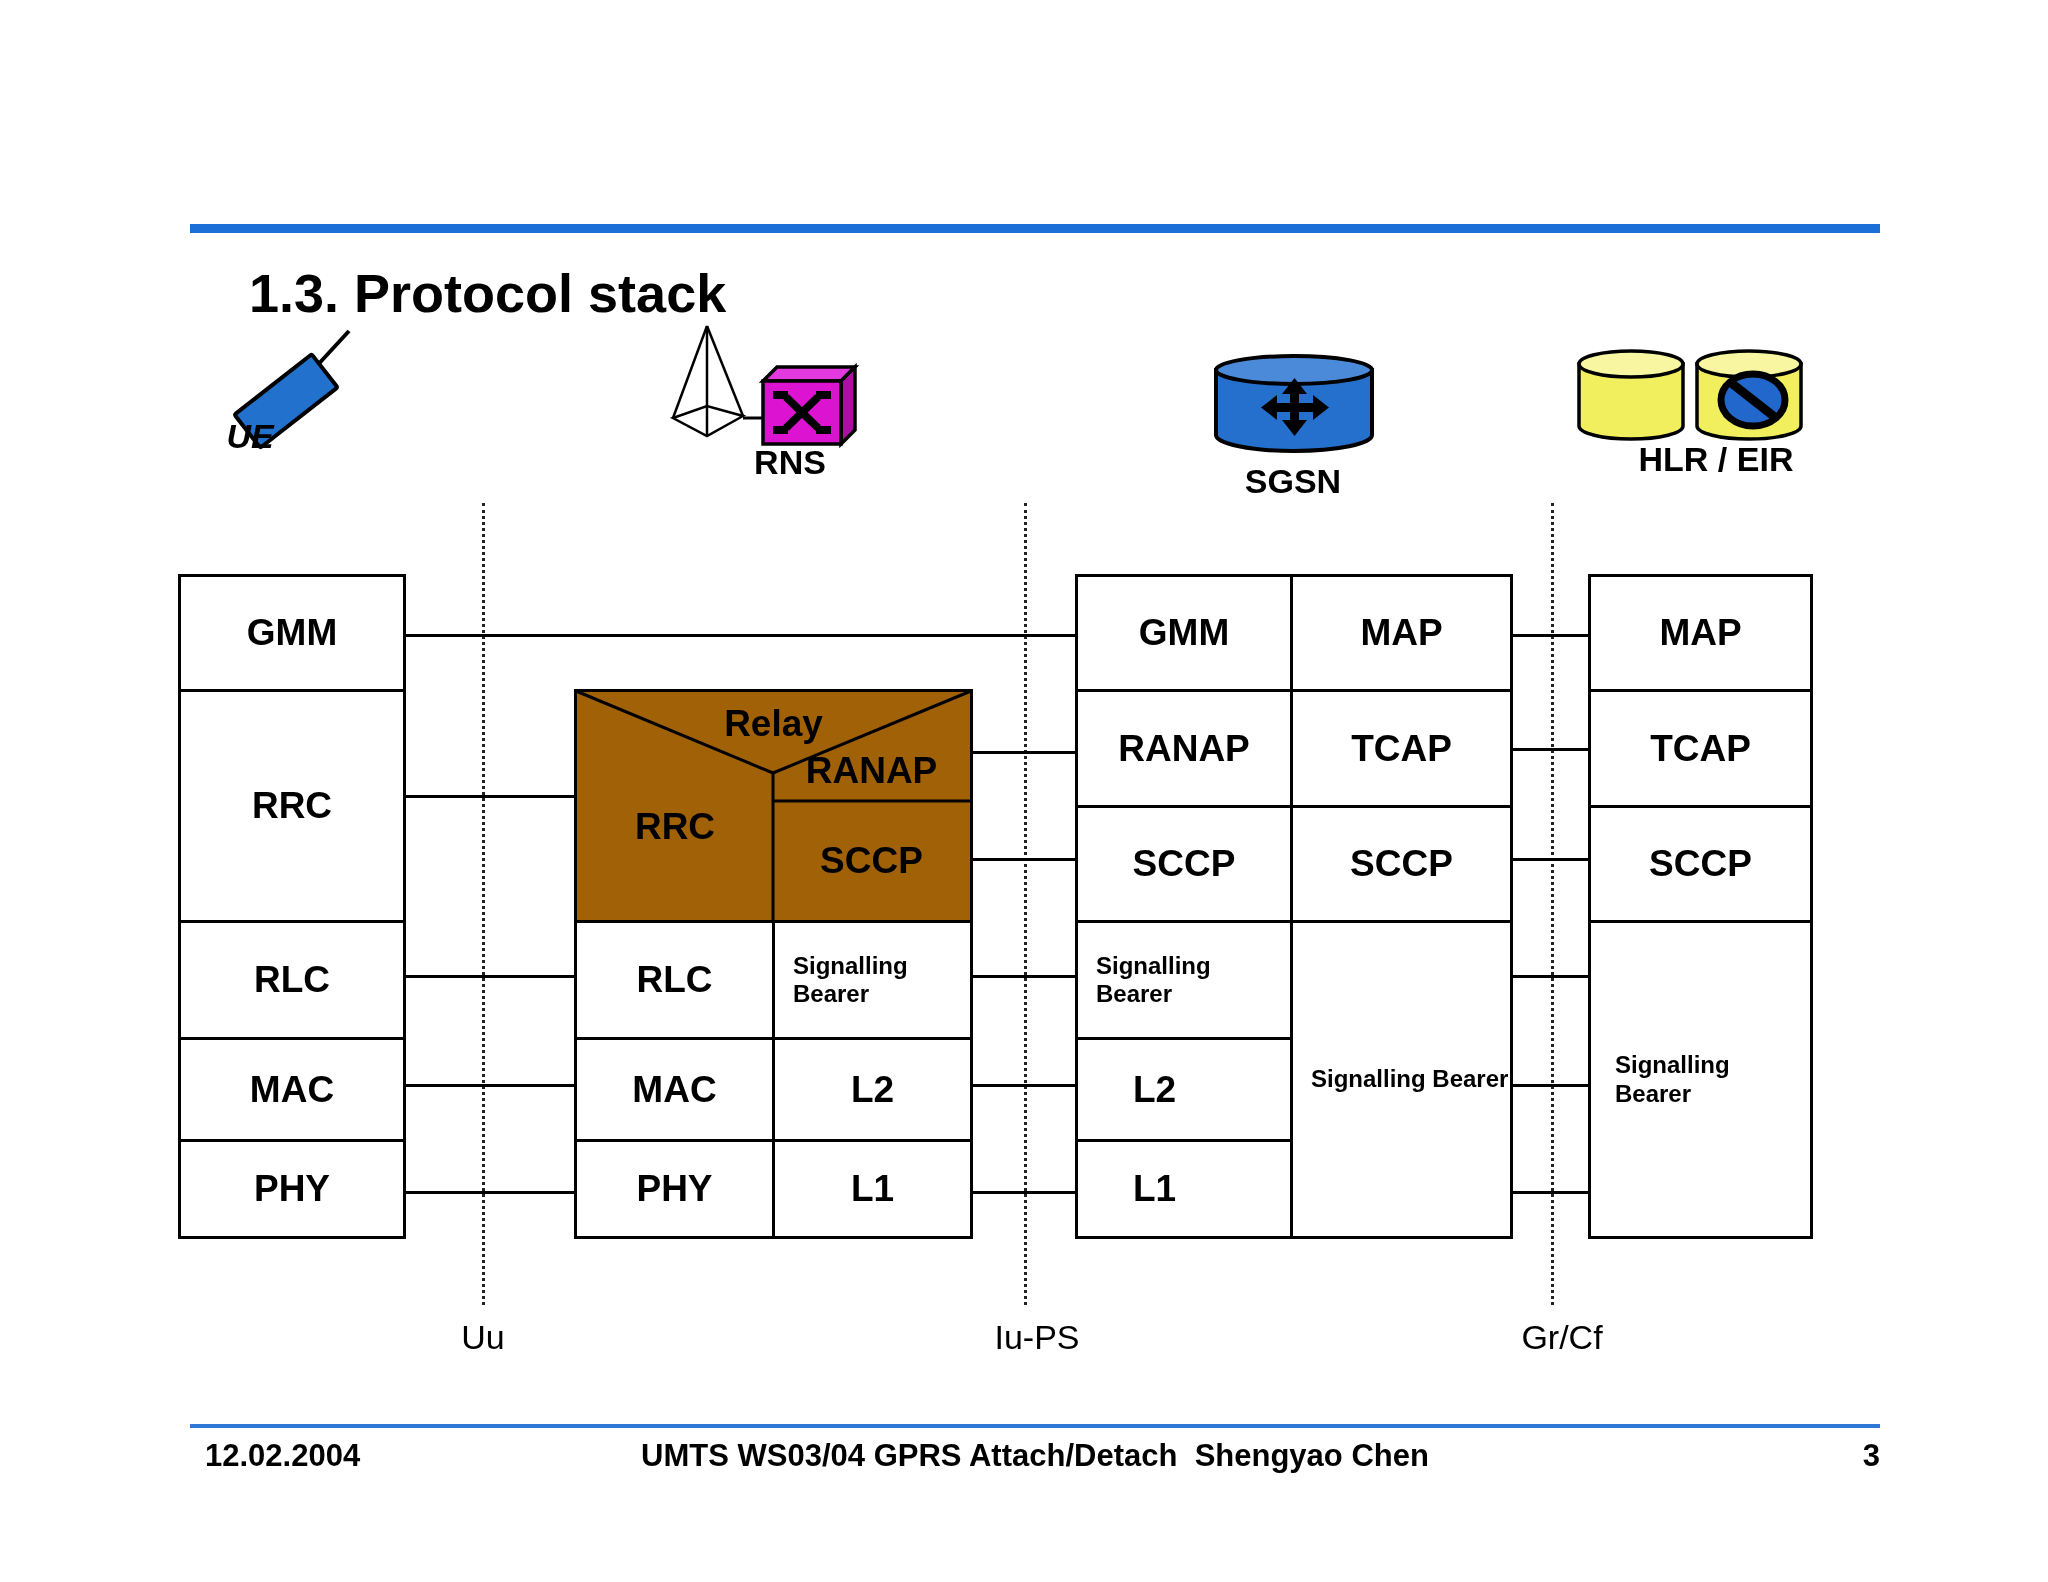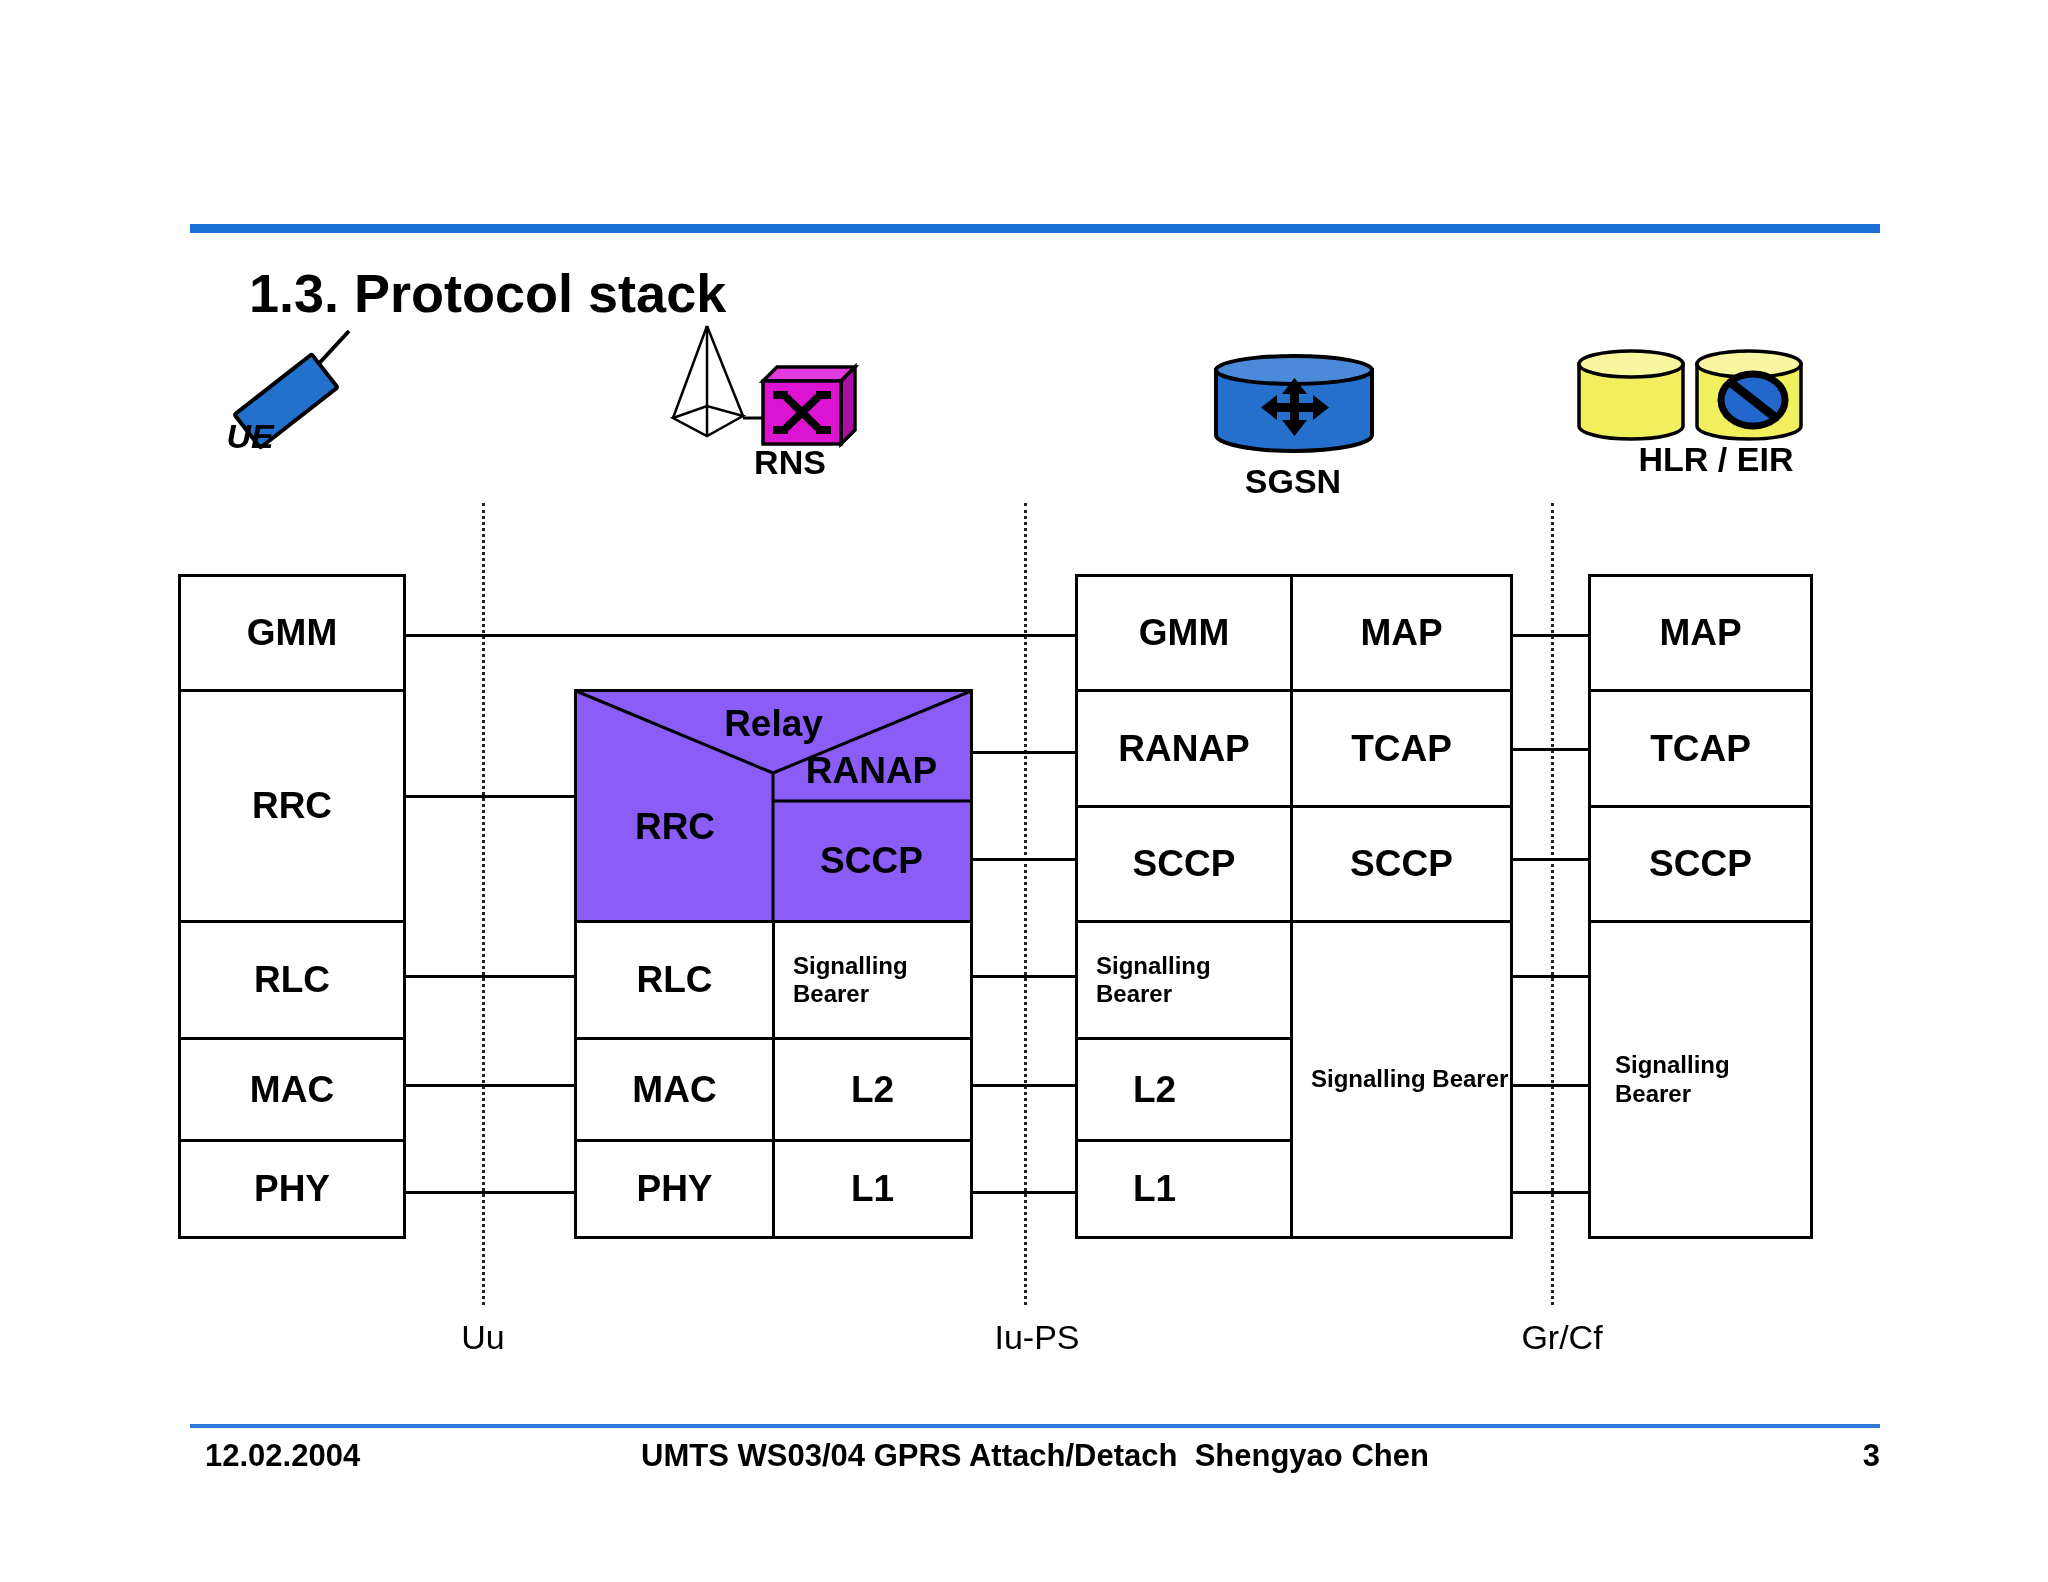--- a/index.html
+++ b/index.html
@@ -12,21 +12,21 @@
   .entity-label{font-size:34px;font-weight:bold;text-align:center;}
   .box{position:absolute;border:3px solid #000;box-sizing:border-box;background:#fff;
        display:flex;align-items:center;justify-content:center;
        font-size:37px;font-weight:bold;}
   .box.sig{justify-content:flex-start;padding-left:18px;font-size:24px;line-height:1.18;text-align:left;}
   .conn{position:absolute;height:3px;background:#000;}
   .dotline{position:absolute;width:0;border-left:3px dotted #222;}
   .if-label{position:absolute;font-size:34px;font-weight:normal;transform:translateX(-50%);}
   .footer-text{font-size:31px;font-weight:bold;white-space:pre;}
   .rns-top{position:absolute;left:574px;top:689px;width:399px;height:234px;
-           border:3px solid #000;box-sizing:border-box;background:#8b5cf6;}
+           border:3px solid #000;box-sizing:border-box;background:#a16207;}
   .rns-top .cell-label{position:absolute;display:flex;align-items:center;justify-content:center;
            font-size:37px;font-weight:bold;}
   svg{display:block;}
 </style>
 </head>
 <body>
 
 <div class="slide">
 
   <div class="abs rule" style="left:190px;top:224px;width:1690px;height:9px;"></div>

